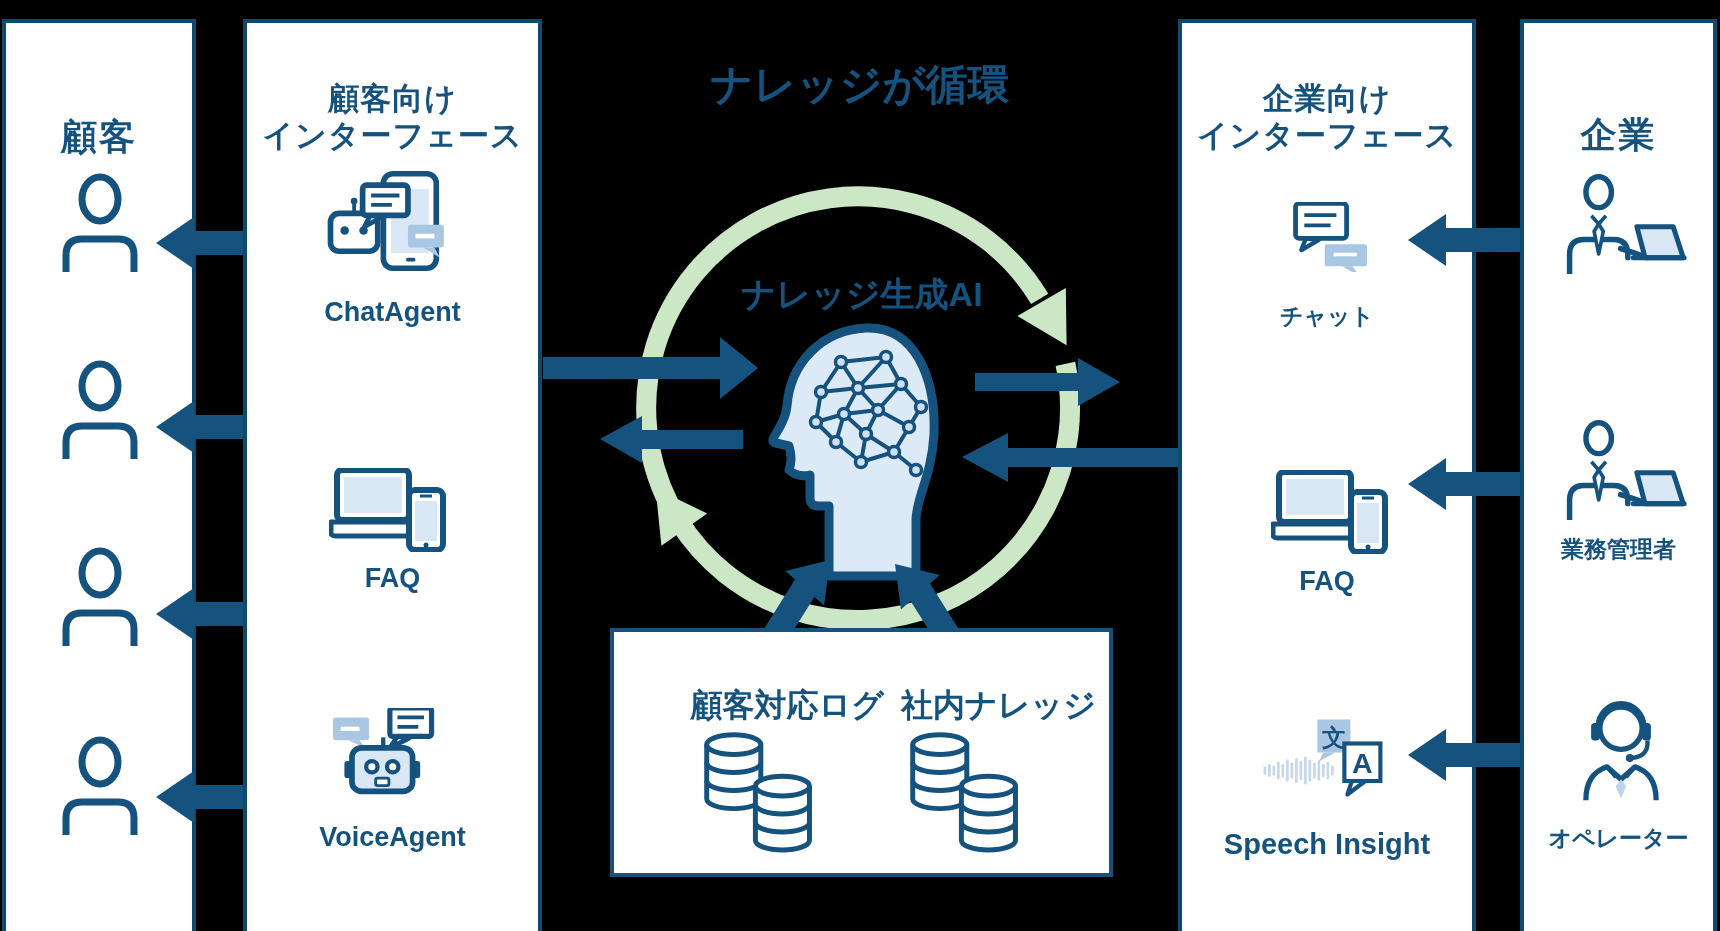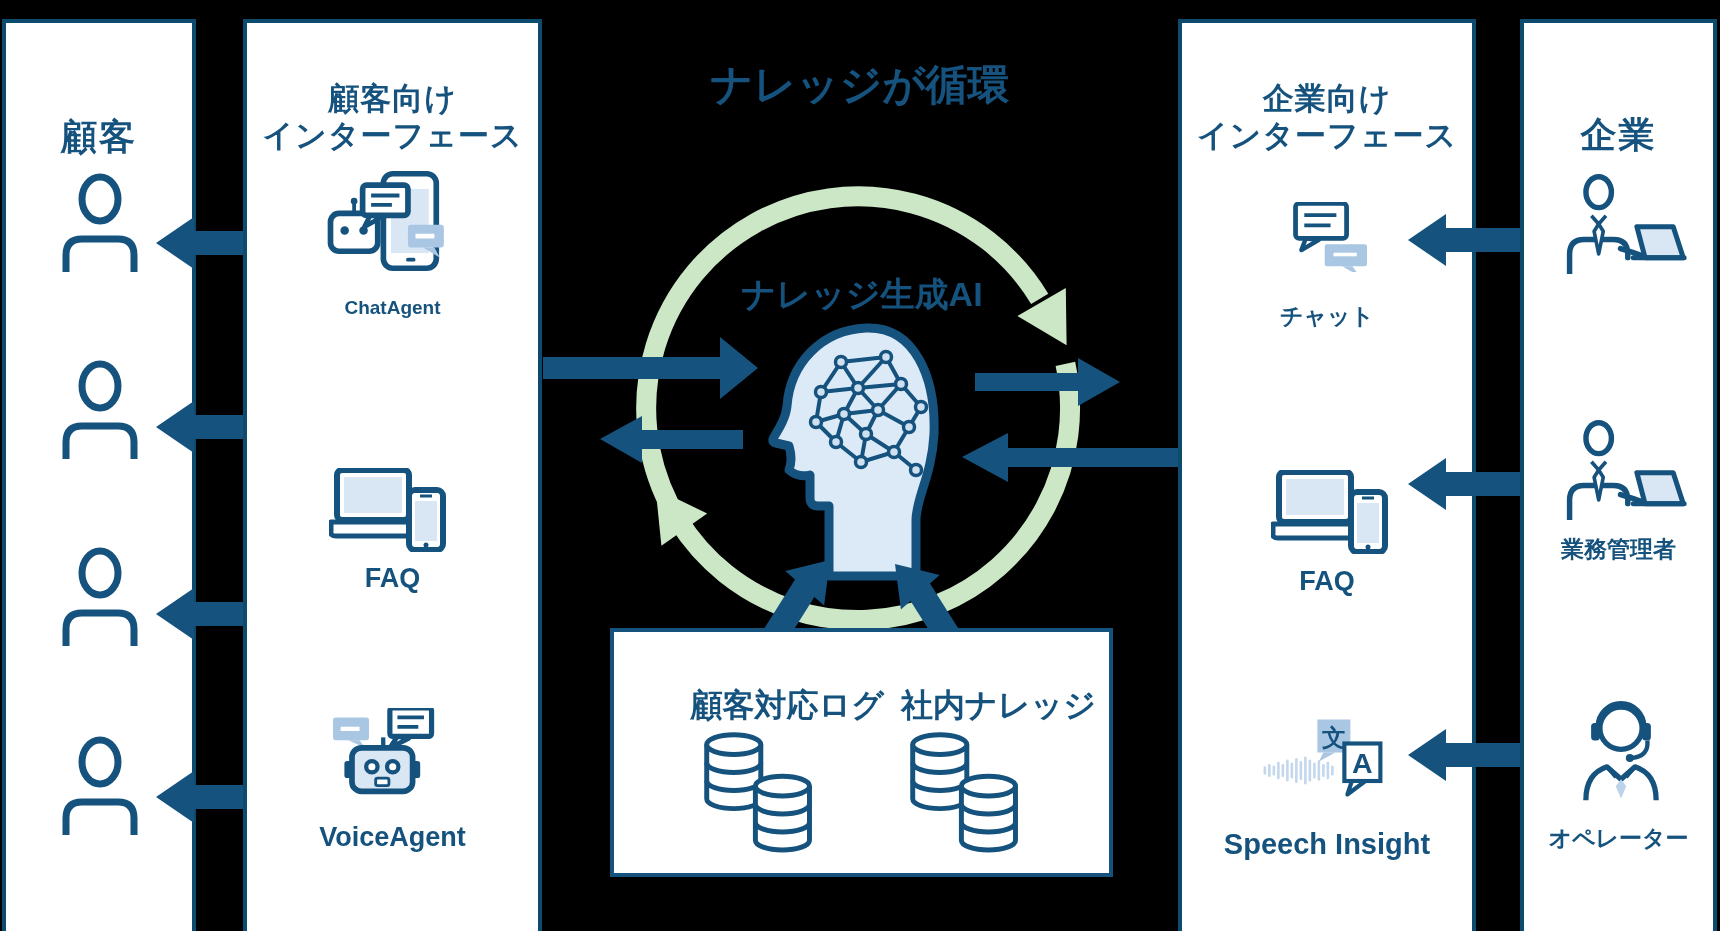--- a/index.html
+++ b/index.html
@@ -73,21 +73,21 @@
   </svg>
 <svg class="abs" style="left:156px;top:770px;" width="154" height="54" viewBox="0 0 154 54">
     <polygon points="0,27 38,1 38,15 116,15 116,1 154,27 116,53 116,39 38,39 38,53" fill="currentColor"></polygon>
   </svg>
 
 <div class="panel" style="left:243px;width:299px;">
   <div class="panel-title two-line" style="top:58px;">
     <div>顧客向け</div>
     <div>インターフェース</div>
   </div>
-  <div class="item-label" style="top:274px;font-size:19px;">ChatAgent</div>
+  <div class="item-label" style="top:274px;font-size:27px;">ChatAgent</div>
   <div class="item-label" style="top:540px;font-size:27px;">FAQ</div>
   <div class="item-label" style="top:799px;font-size:27px;">VoiceAgent</div>
 </div>
 
 <svg class="abs" style="left:325px;top:170px;" width="130" height="102" viewBox="0 0 130 108">
   <rect x="58" y="4" width="56" height="100" rx="10" fill="#FFFFFF" stroke="currentColor" stroke-width="6"></rect>
   <rect x="66" y="20" width="40" height="68" fill="#D9E6F4"></rect>
   <rect x="82" y="93" width="10" height="4" rx="2" fill="currentColor"></rect>
   <rect x="2" y="46" width="50" height="40" rx="9" fill="#FFFFFF" stroke="currentColor" stroke-width="6"></rect>
   <circle cx="17" cy="64" r="4.5" fill="currentColor"></circle>

